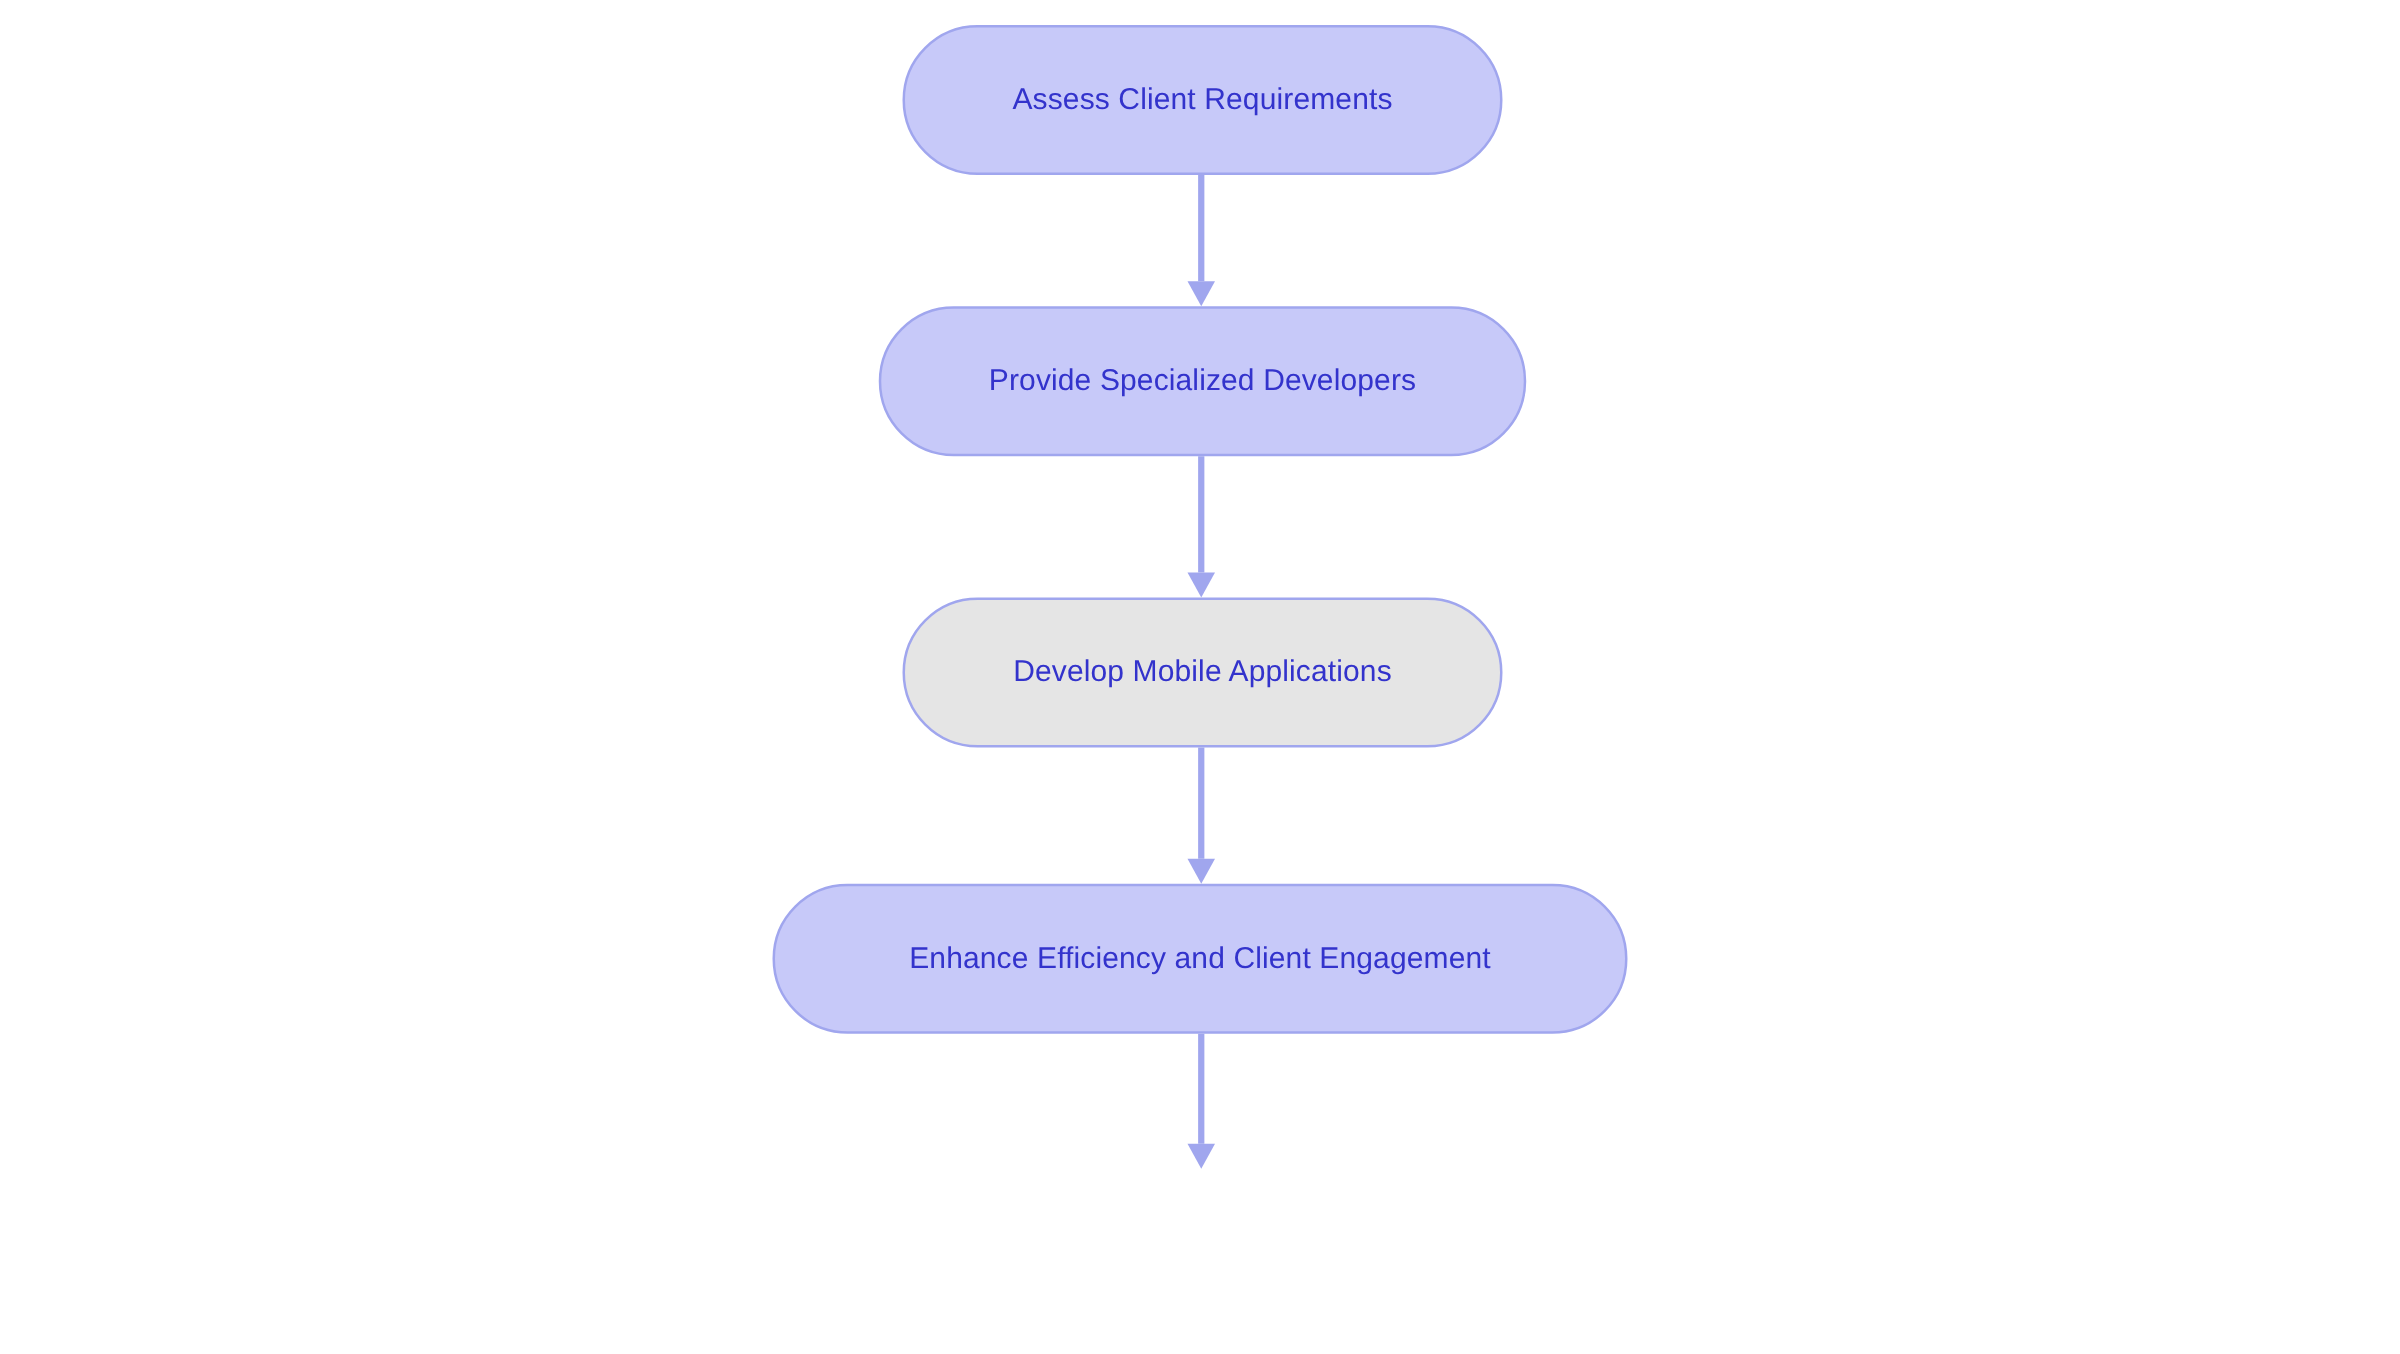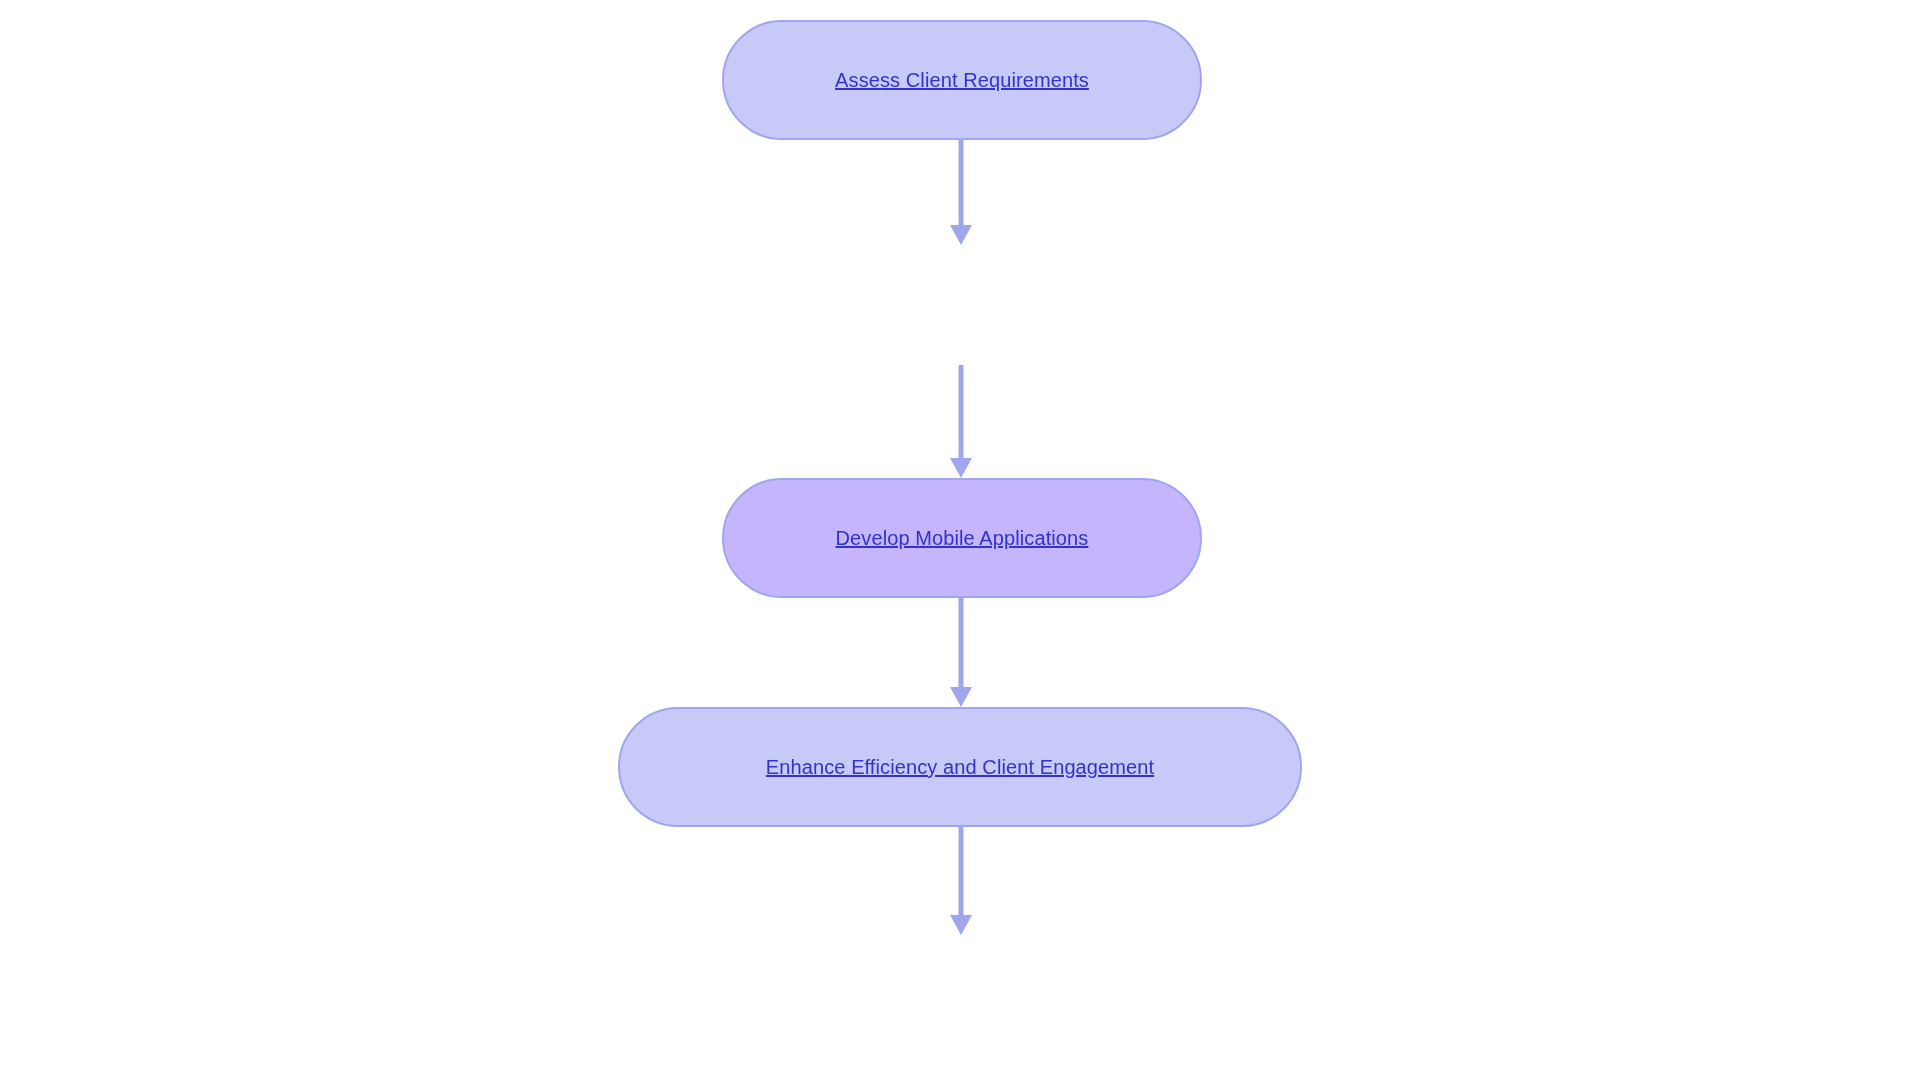--- a/index.html
+++ b/index.html
@@ -35,27 +35,26 @@
     background: #c7c9f9;
     border: 2px solid #a0a6ee;
     display: flex;
     align-items: center;
     justify-content: center;
     padding: 0 34px;
   }
 
   .node-label {
     font-family: "Liberation Sans", sans-serif;
-    font-size: 20px;
+    font-size: 24px;
     font-weight: 400;
     color: #3333cc;
     letter-spacing: 0.1px;
     white-space: nowrap;
     line-height: 1;
-    text-decoration: underline;
   }
 
   
   .node-1 { left: 722px;  top: 20px;   width: 480px; }
   .node-2 { left: 703px;  top: 245px;  width: 518px; }
   .node-3 { left: 722px;  top: 478px;  width: 480px; }
   .node-4 { left: 618px;  top: 707px;  width: 684px; }
   .node-5 { left: 672px;  top: 935px;  width: 576px; }
 
   
@@ -108,27 +107,30 @@
 
     <div class="node node-1" style="background: rgb(199, 201, 249); border-color: rgb(160, 166, 238);">
       <span class="node-label" style="color: rgb(51, 51, 204);">Assess Client Requirements</span>
     </div>
 
     <div class="connector conn-1">
       <div class="shaft" style="background: rgb(160, 166, 238);"></div>
       <div class="head" style="border-top-color: rgb(160, 166, 238);"></div>
     </div>
 
+    <div class="node node-2" style="background: rgb(199, 201, 249); border-color: rgb(160, 166, 238);">
+      <span class="node-label" style="color: rgb(51, 51, 204);">Provide Specialized Developers</span>
+    </div>
 
     <div class="connector conn-2">
       <div class="shaft" style="background: rgb(160, 166, 238);"></div>
       <div class="head" style="border-top-color: rgb(160, 166, 238);"></div>
     </div>
 
-    <div class="node node-3" style="background: #c4b5fd; border-color: rgb(160, 166, 238);">
+    <div class="node node-3" style="background: #e5e5e5; border-color: rgb(160, 166, 238);">
       <span class="node-label" style="color: rgb(51, 51, 204);">Develop Mobile Applications</span>
     </div>
 
     <div class="connector conn-3">
       <div class="shaft" style="background: rgb(160, 166, 238);"></div>
       <div class="head" style="border-top-color: rgb(160, 166, 238);"></div>
     </div>
 
     <div class="node node-4" style="background: rgb(199, 201, 249); border-color: rgb(160, 166, 238);">
       <span class="node-label" style="color: rgb(51, 51, 204);">Enhance Efficiency and Client Engagement</span>

